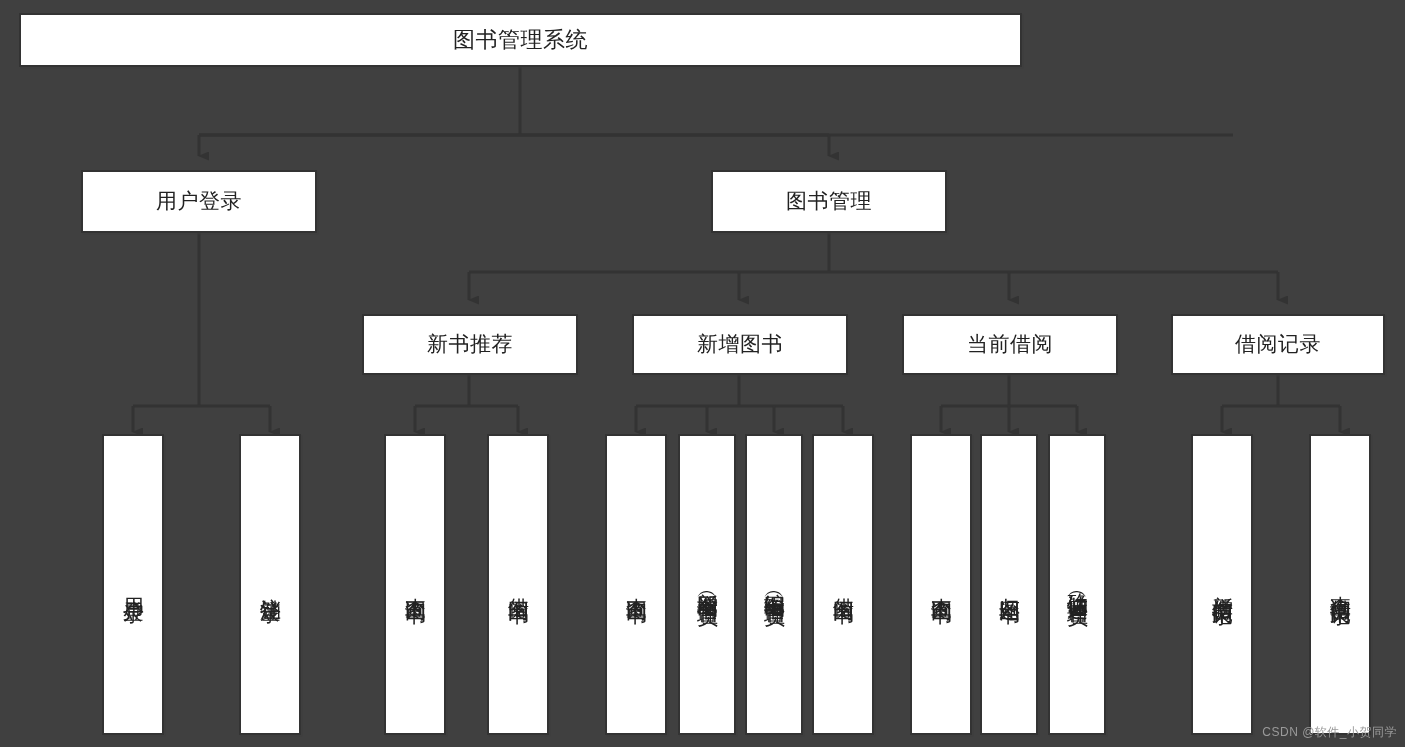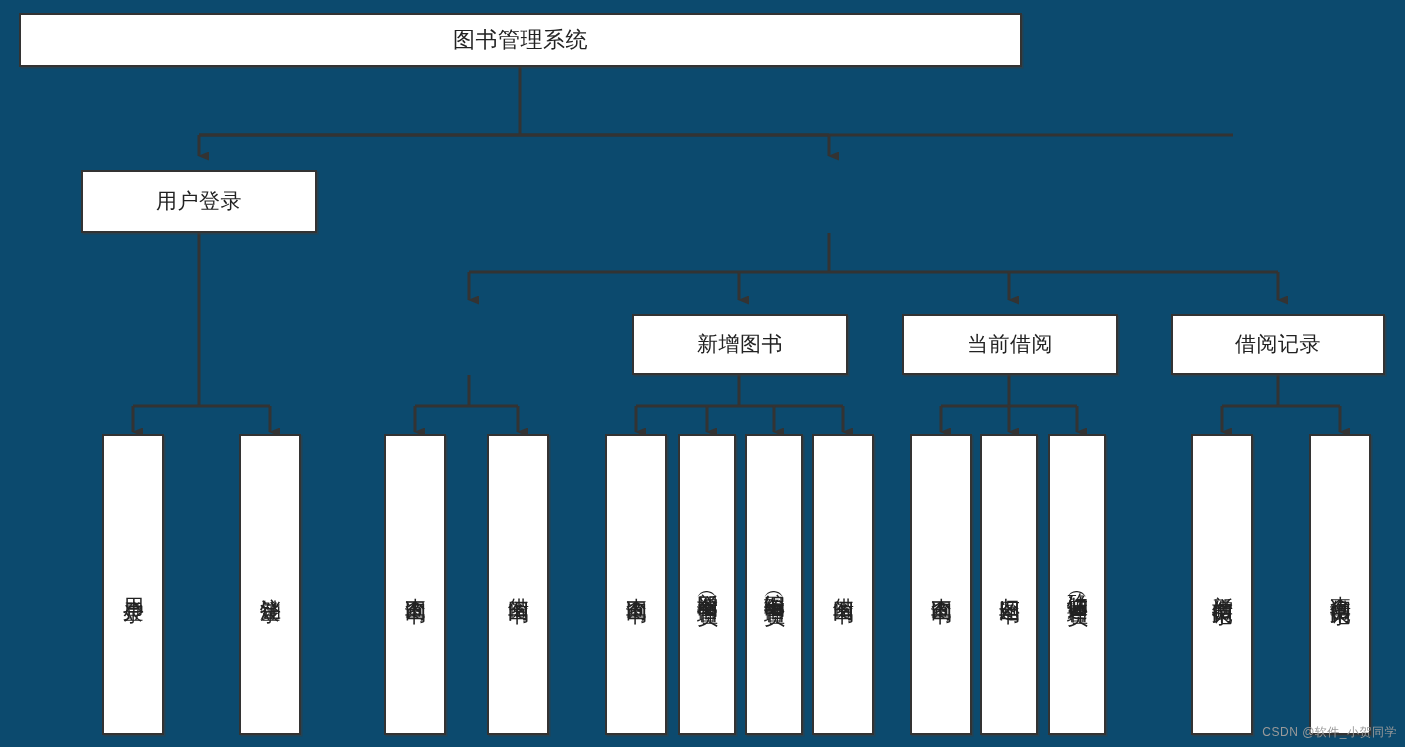--- a/index.html
+++ b/index.html
@@ -7,21 +7,21 @@
     padding: 0;
     background: #ffffff;
   }
   body {
     font-family: "Liberation Sans", "DejaVu Sans", sans-serif;
   }
   #canvas {
     position: relative;
     width: 1405px;
     height: 747px;
-    background: #0c4a6e;
+    background: #404040;
     overflow: hidden;
   }
   #edges {
     position: absolute;
     left: 0;
     top: 0;
     width: 1405px;
     height: 747px;
   }
   .node {
@@ -123,21 +123,27 @@
     </g>
   </svg>
 
   <div class="node root" style="left:19px; top:13px; width:1003px; height:54px;">
     <span class="label">图书管理系统</span>
   </div>
 
   <div class="node" style="left:81px; top:170px; width:236px; height:63px;">
     <span class="label">用户登录</span>
   </div>
+  <div class="node" style="left:711px; top:170px; width:236px; height:63px;">
+    <span class="label">图书管理</span>
+  </div>
 
+  <div class="node" style="left:362px; top:314px; width:216px; height:61px;">
+    <span class="label">新书推荐</span>
+  </div>
   <div class="node" style="left:632px; top:314px; width:216px; height:61px;">
     <span class="label">新增图书</span>
   </div>
   <div class="node" style="left:1171px; top:314px; width:214px; height:61px;">
     <span class="label">借阅记录</span>
   </div>
   <div class="node" style="left:902px; top:314px; width:216px; height:61px;">
     <span class="label">当前借阅</span>
   </div>
 

